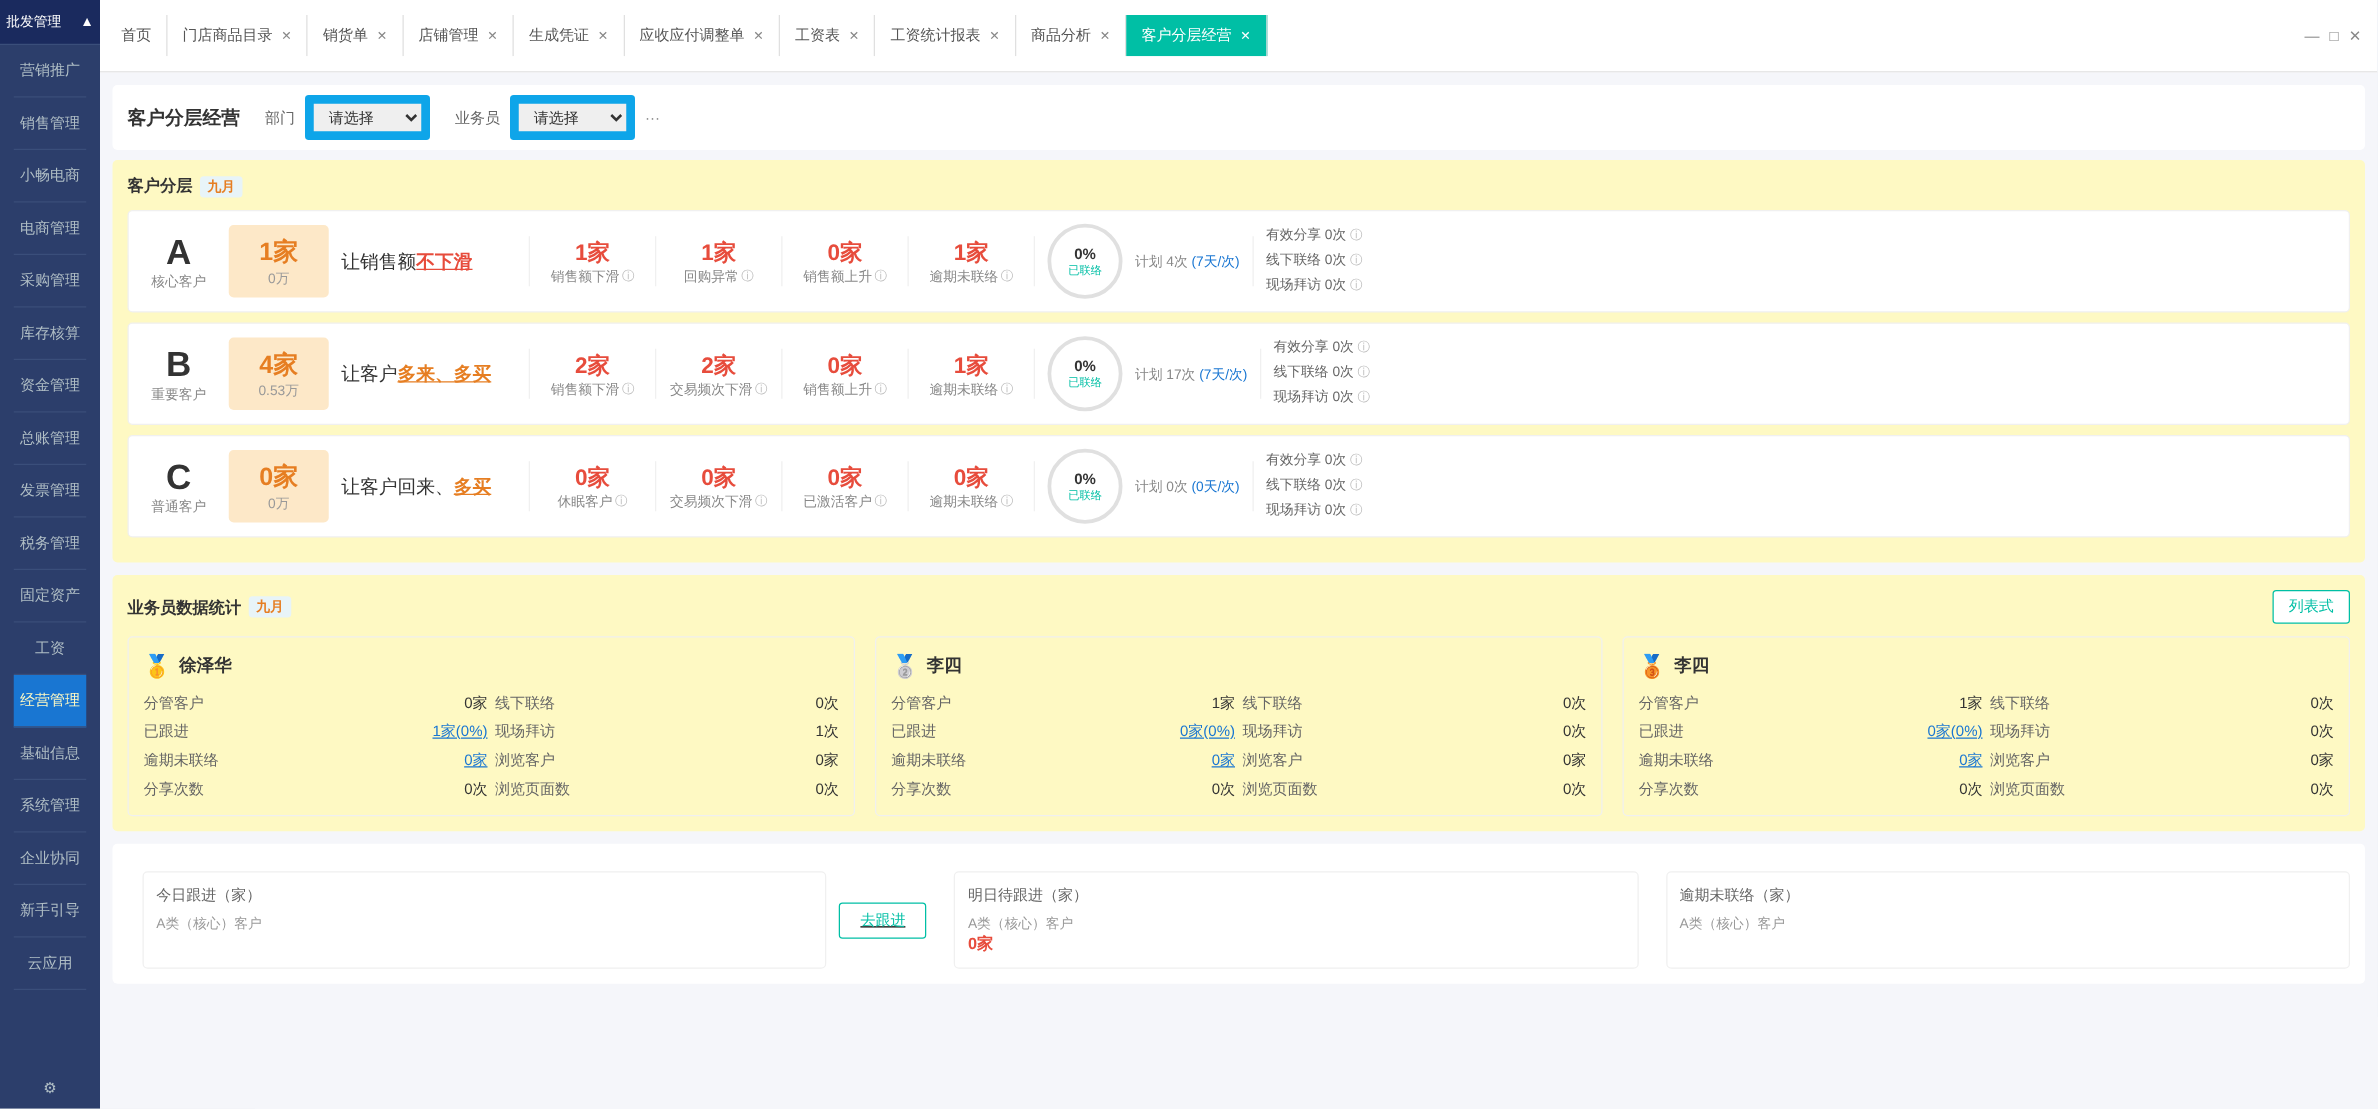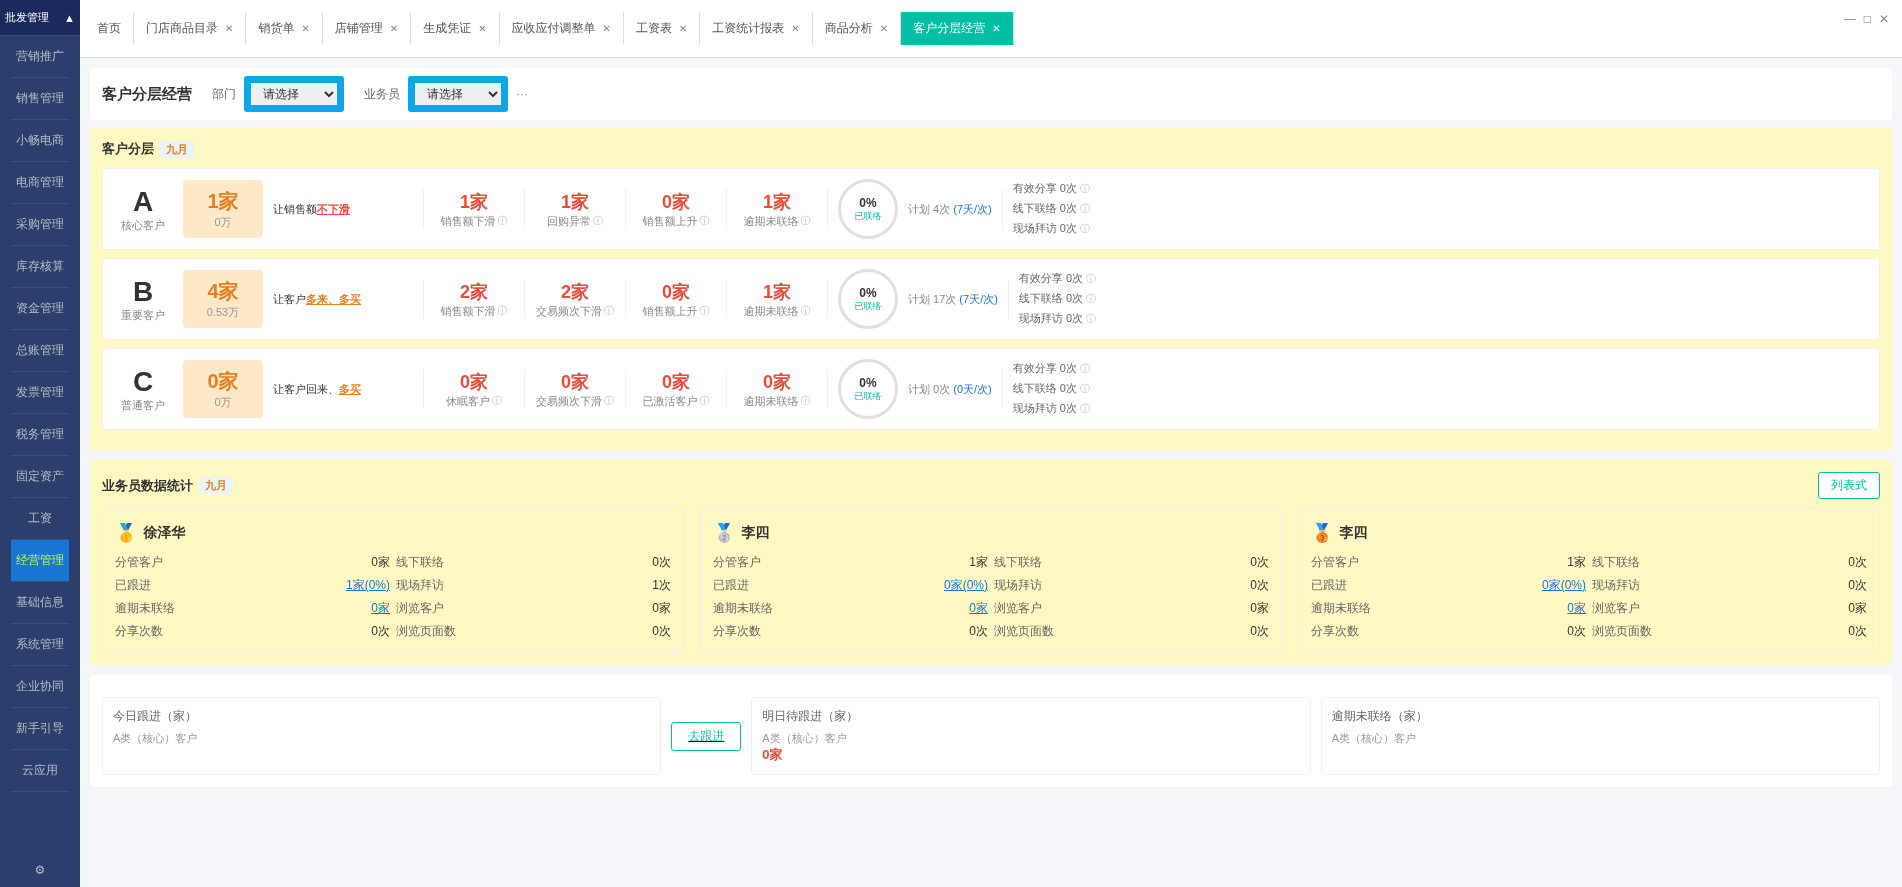--- a/index.html
+++ b/index.html
@@ -3,28 +3,28 @@
   <meta charset="utf-8">
   <style>
     * { box-sizing: border-box; margin: 0; padding: 0; }
     body { font-family: 'Microsoft YaHei', Arial, sans-serif; font-size: 12px; background: #f0f2f5; display: flex; height: 887px; overflow: hidden; }
 
     
     .sidebar { width: 80px; background: #2c3e6b; color: #fff; display: flex; flex-direction: column; align-items: center; height: 100%; overflow-y: auto; flex-shrink: 0; }
     .sidebar-header { width: 100%; background: #1a2a5e; padding: 10px 5px; text-align: center; font-size: 12px; color: #fff; border-bottom: 1px solid #3a4e7a; display: flex; align-items: center; justify-content: space-between; }
     .sidebar-header span { font-size: 11px; }
     .sidebar-item { width: 100%; padding: 12px 5px; text-align: center; color: #b0bec5; cursor: pointer; font-size: 12px; border-bottom: 1px solid #3a4e7a; }
-    .sidebar-item.active { background: #1976d2; color: #bef264; }
+    .sidebar-item.active { background: #1976d2; color: #fef9c3; }
     .sidebar-bottom { margin-top: auto; width: 100%; padding: 10px 5px; text-align: center; color: #b0bec5; cursor: pointer; }
 
     
     .main { flex: 1; display: flex; flex-direction: column; overflow: hidden; }
 
     
-    .tab-bar { background: #fff; display: flex; border-bottom: 1px solid #e0e0e0; min-height: 36px; flex-shrink: 0; padding: 12px 5px; }
+    .tab-bar { background: #fff; display: flex; align-items: center; border-bottom: 1px solid #e0e0e0; min-height: 36px; flex-shrink: 0; padding: 12px 5px; }
     .tab { padding: 8px 12px; font-size: 12px; cursor: pointer; color: #555; border-right: 1px solid #e0e0e0; white-space: nowrap; display: flex; align-items: center; gap: 4px; }
     .tab.active { background: #00bfa5; color: #fff; }
     .tab .close-x { color: #888; font-size: 10px; margin-left: 3px; }
     .tab.active .close-x { color: #fff; }
     .tab-actions { margin-left: auto; display: flex; gap: 8px; padding: 0 8px; }
 
     
     .content { flex: 1; overflow-y: auto; padding: 10px; background: #f5f6fa; }
 
     
@@ -40,21 +40,21 @@
     .month-badge { background: #e8f4f8; color: #e67e22; font-size: 11px; padding: 1px 6px; border-radius: 3px; }
 
     
     .tier-row { display: flex; align-items: center; border: 1px solid #f0f0f0; border-radius: 4px; margin-bottom: 8px; padding: 10px; gap: 10px; background: #fff; }
     .tier-label { width: 60px; text-align: center; }
     .tier-letter { font-size: 28px; font-weight: bold; color: #333; }
     .tier-name { font-size: 11px; color: #888; }
     .tier-count-box { background: #fde8c8; border-radius: 4px; padding: 8px 16px; text-align: center; min-width: 80px; }
     .tier-count-num { font-size: 20px; font-weight: bold; color: #e67e22; }
     .tier-count-sub { font-size: 11px; color: #999; }
-    .tier-action { font-size: 11px; color: #333; min-width: 140px; }
+    .tier-action { font-size: 15px; color: #333; min-width: 140px; }
     .stat-cell { text-align: center; min-width: 80px; }
     .stat-num { font-size: 18px; font-weight: bold; color: #e74c3c; }
     .stat-label { font-size: 11px; color: #888; display: flex; align-items: center; justify-content: center; gap: 2px; }
     .stat-divider { width: 1px; background: #f0f0f0; height: 40px; }
     .circle-stat { width: 60px; height: 60px; border-radius: 50%; border: 3px solid #e0e0e0; display: flex; flex-direction: column; align-items: center; justify-content: center; flex-shrink: 0; }
     .circle-pct { font-size: 12px; font-weight: bold; color: #333; }
     .circle-sub { font-size: 9px; color: #00bfa5; }
     .plan-info { font-size: 11px; color: #888; text-align: center; }
     .plan-info .link { color: #1976d2; }
     .side-stats { font-size: 11px; color: #666; line-height: 1.8; min-width: 120px; }
@@ -63,21 +63,21 @@
     .staff-grid { display: grid; grid-template-columns: repeat(3, 1fr); gap: 16px; }
     .staff-card { border: 1px solid #f0f0f0; border-radius: 4px; padding: 12px; }
     .staff-name-row { display: flex; align-items: center; gap: 6px; margin-bottom: 10px; font-size: 14px; font-weight: bold; color: #333; }
     .staff-icon { font-size: 18px; }
     .staff-stats-grid { display: grid; grid-template-columns: 1fr 1fr; gap: 6px; }
     .staff-stat-row { display: flex; justify-content: space-between; align-items: center; font-size: 12px; color: #666; }
 
     
     .follow-section { background: #fff; border-radius: 4px; padding: 12px; }
     .follow-row { display: grid; grid-template-columns: 1fr auto 1fr 1fr; gap: 10px; margin-top: 10px; }
-    .follow-col { border: 1px solid #f0f0f0; border-radius: 4px; padding: 10px; }
+    .follow-col { border: 1px solid #f0f0f0; border-radius: 4px; padding: 10px; margin-left: 12px; }
     .follow-col-title { font-size: 12px; color: #666; margin-bottom: 6px; }
     .go-btn { background: #fff; border: 1px solid #00bfa5; color: #00bfa5; padding: 5px 16px; border-radius: 3px; cursor: pointer; font-size: 12px; align-self: center; }
 
     .list-btn { background: #fff; border: 1px solid #00bfa5; color: #00bfa5; padding: 4px 12px; border-radius: 3px; cursor: pointer; font-size: 12px; }
 
     .info-icon { color: #bbb; font-size: 10px; cursor: pointer; }
   </style>
 </head>
 <body>
 

